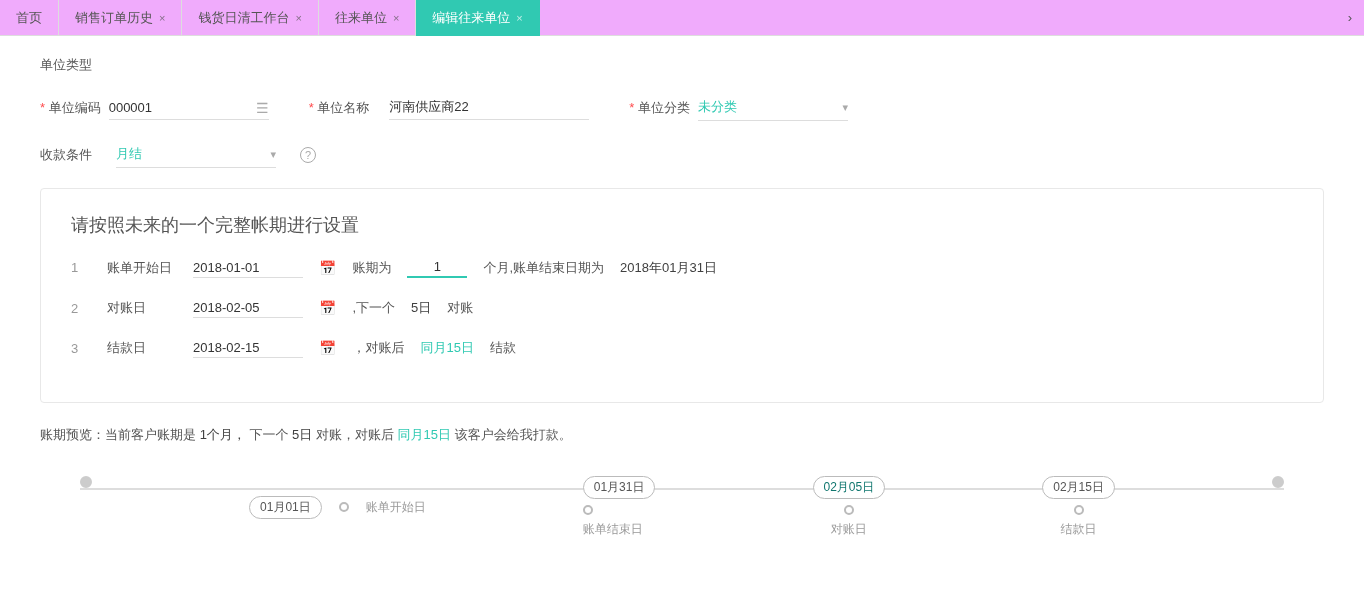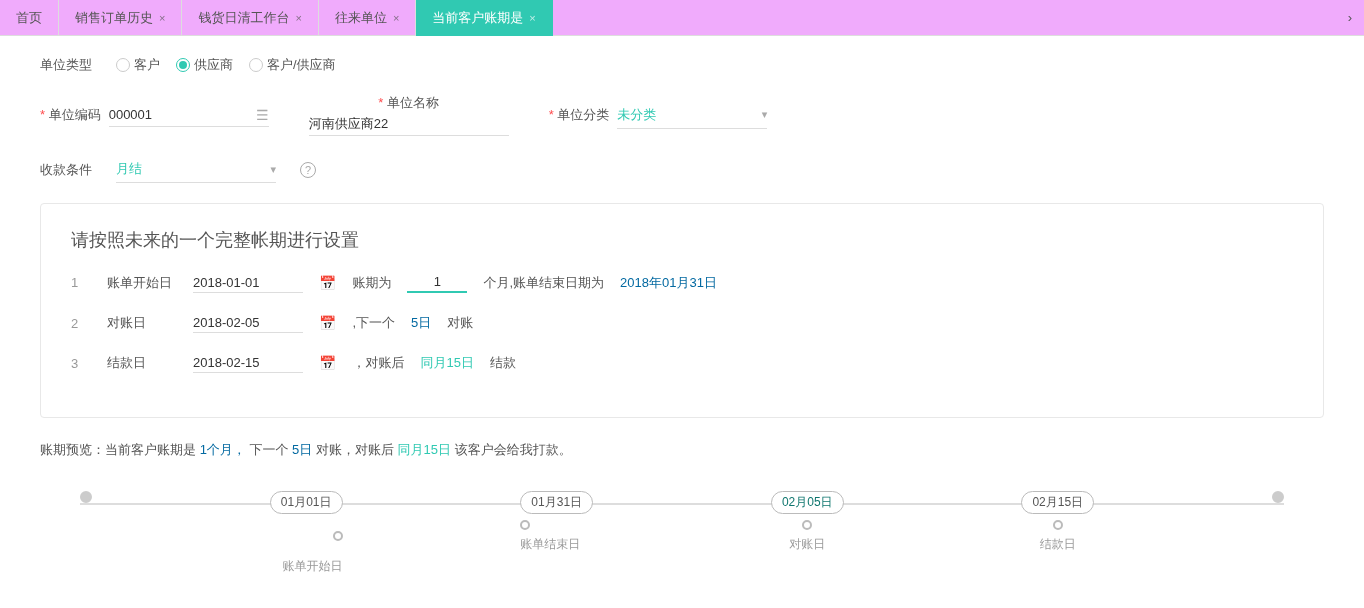--- a/index.html
+++ b/index.html
@@ -206,21 +206,21 @@
     .period-months-input {
       border: none;
       border-bottom: 2px solid #30c9b2;
       font-size: 13px;
       color: #333;
       outline: none;
       width: 60px;
       padding: 2px 4px;
       text-align: center;
     }
-    .highlight-orange { color: #0369a1; font-weight: 500; }
+    .highlight-orange { color: #404040; font-weight: 500; }
     .highlight-teal { color: #30c9b2; font-weight: 500; }
 
     
     .preview-text {
       font-size: 13px;
       color: #555;
       margin-bottom: 20px;
       line-height: 1.8;
     }
   </style>
@@ -237,57 +237,43 @@
   </div>
   <div class="tab">
     <span>钱货日清工作台</span>
     <span class="close-icon">×</span>
   </div>
   <div class="tab">
     <span>往来单位</span>
     <span class="close-icon">×</span>
   </div>
   <div class="tab active">
-    <span>当前客户账期是</span>
+    <span>编辑往来单位</span>
     <span class="close-icon">×</span>
   </div>
   <div class="tab-more">
     <span>›</span>
   </div>
 </div>
 
 <div class="main-content">
 
   <div class="form-row">
     <span class="form-label">单位类型</span>
-    <div class="radio-group">
-      <label class="radio-item">
-        <div class="radio-circle"></div>
-        <span>客户</span>
-      </label>
-      <label class="radio-item">
-        <div class="radio-circle checked"></div>
-        <span>供应商</span>
-      </label>
-      <label class="radio-item">
-        <div class="radio-circle"></div>
-        <span>客户/供应商</span>
-      </label>
-    </div>
   </div>
 
   <div class="form-row" style="gap: 40px;">
     <div style="display:flex; align-items:center; gap:8px;">
       <span class="form-label required">单位编码</span>
       <div class="input-wrapper">
         <input class="form-input with-icon" type="text" value="000001" style="">
         <span class="input-icon">☰</span>
       </div>
     </div>
-    <div style="display:flex; align-items:center; gap:0;flex-direction:column;">
+    <div style="display:flex; align-items:center; gap:20px;">
       <span class="form-label required">单位名称</span>
       <div class="input-wrapper">
         <input class="form-input" type="text" value="河南供应商22" style="width: 200px;">
       </div>
     </div>
     <div style="display:flex; align-items:center; gap:8px;">
       <span class="form-label required">单位分类</span>
       <div class="select-wrapper" style="width:150px;">
         <span class="select-value">未分类</span>
         <span class="select-arrow">▾</span>
@@ -352,21 +338,21 @@
   <div style="position: relative; padding: 10px 40px 30px 40px;">
 
     <div style="position: absolute; top: 22px; left: 40px; right: 40px; height: 2px; background: #ddd;"></div>
 
     <div style="display: flex; justify-content: space-between; position: relative; z-index: 1;">
 
       <div style="display:flex; flex-direction:column; align-items:center; gap:6px;">
         <div style="width:12px;height:12px;border-radius:50%;background:#ccc;border:2px solid #ccc;"></div>
       </div>
 
-      <div style="display:flex; flex-direction:column; align-items:flex-end; gap:17px;">
+      <div style="display:flex; flex-direction:row; align-items:center; gap:17px;">
         <div style="border:1px solid #bbb;border-radius:12px;padding:2px 10px;font-size:12px;color:#555;background:#fff;">01月01日</div>
         <div style="width:10px;height:10px;border-radius:50%;background:#fff;border:2px solid #bbb;"></div>
         <span style="font-size:12px;color:#999;">账单开始日</span>
       </div>
 
       <div style="display:flex; flex-direction:column; align-items:flex-start; gap:6px;">
         <div style="border:1px solid #bbb;border-radius:12px;padding:2px 10px;font-size:12px;color:#555;background:#fff;">01月31日</div>
         <div style="width:10px;height:10px;border-radius:50%;background:#fff;border:2px solid #bbb;"></div>
         <span style="font-size:12px;color:#999;">账单结束日</span>
       </div>

